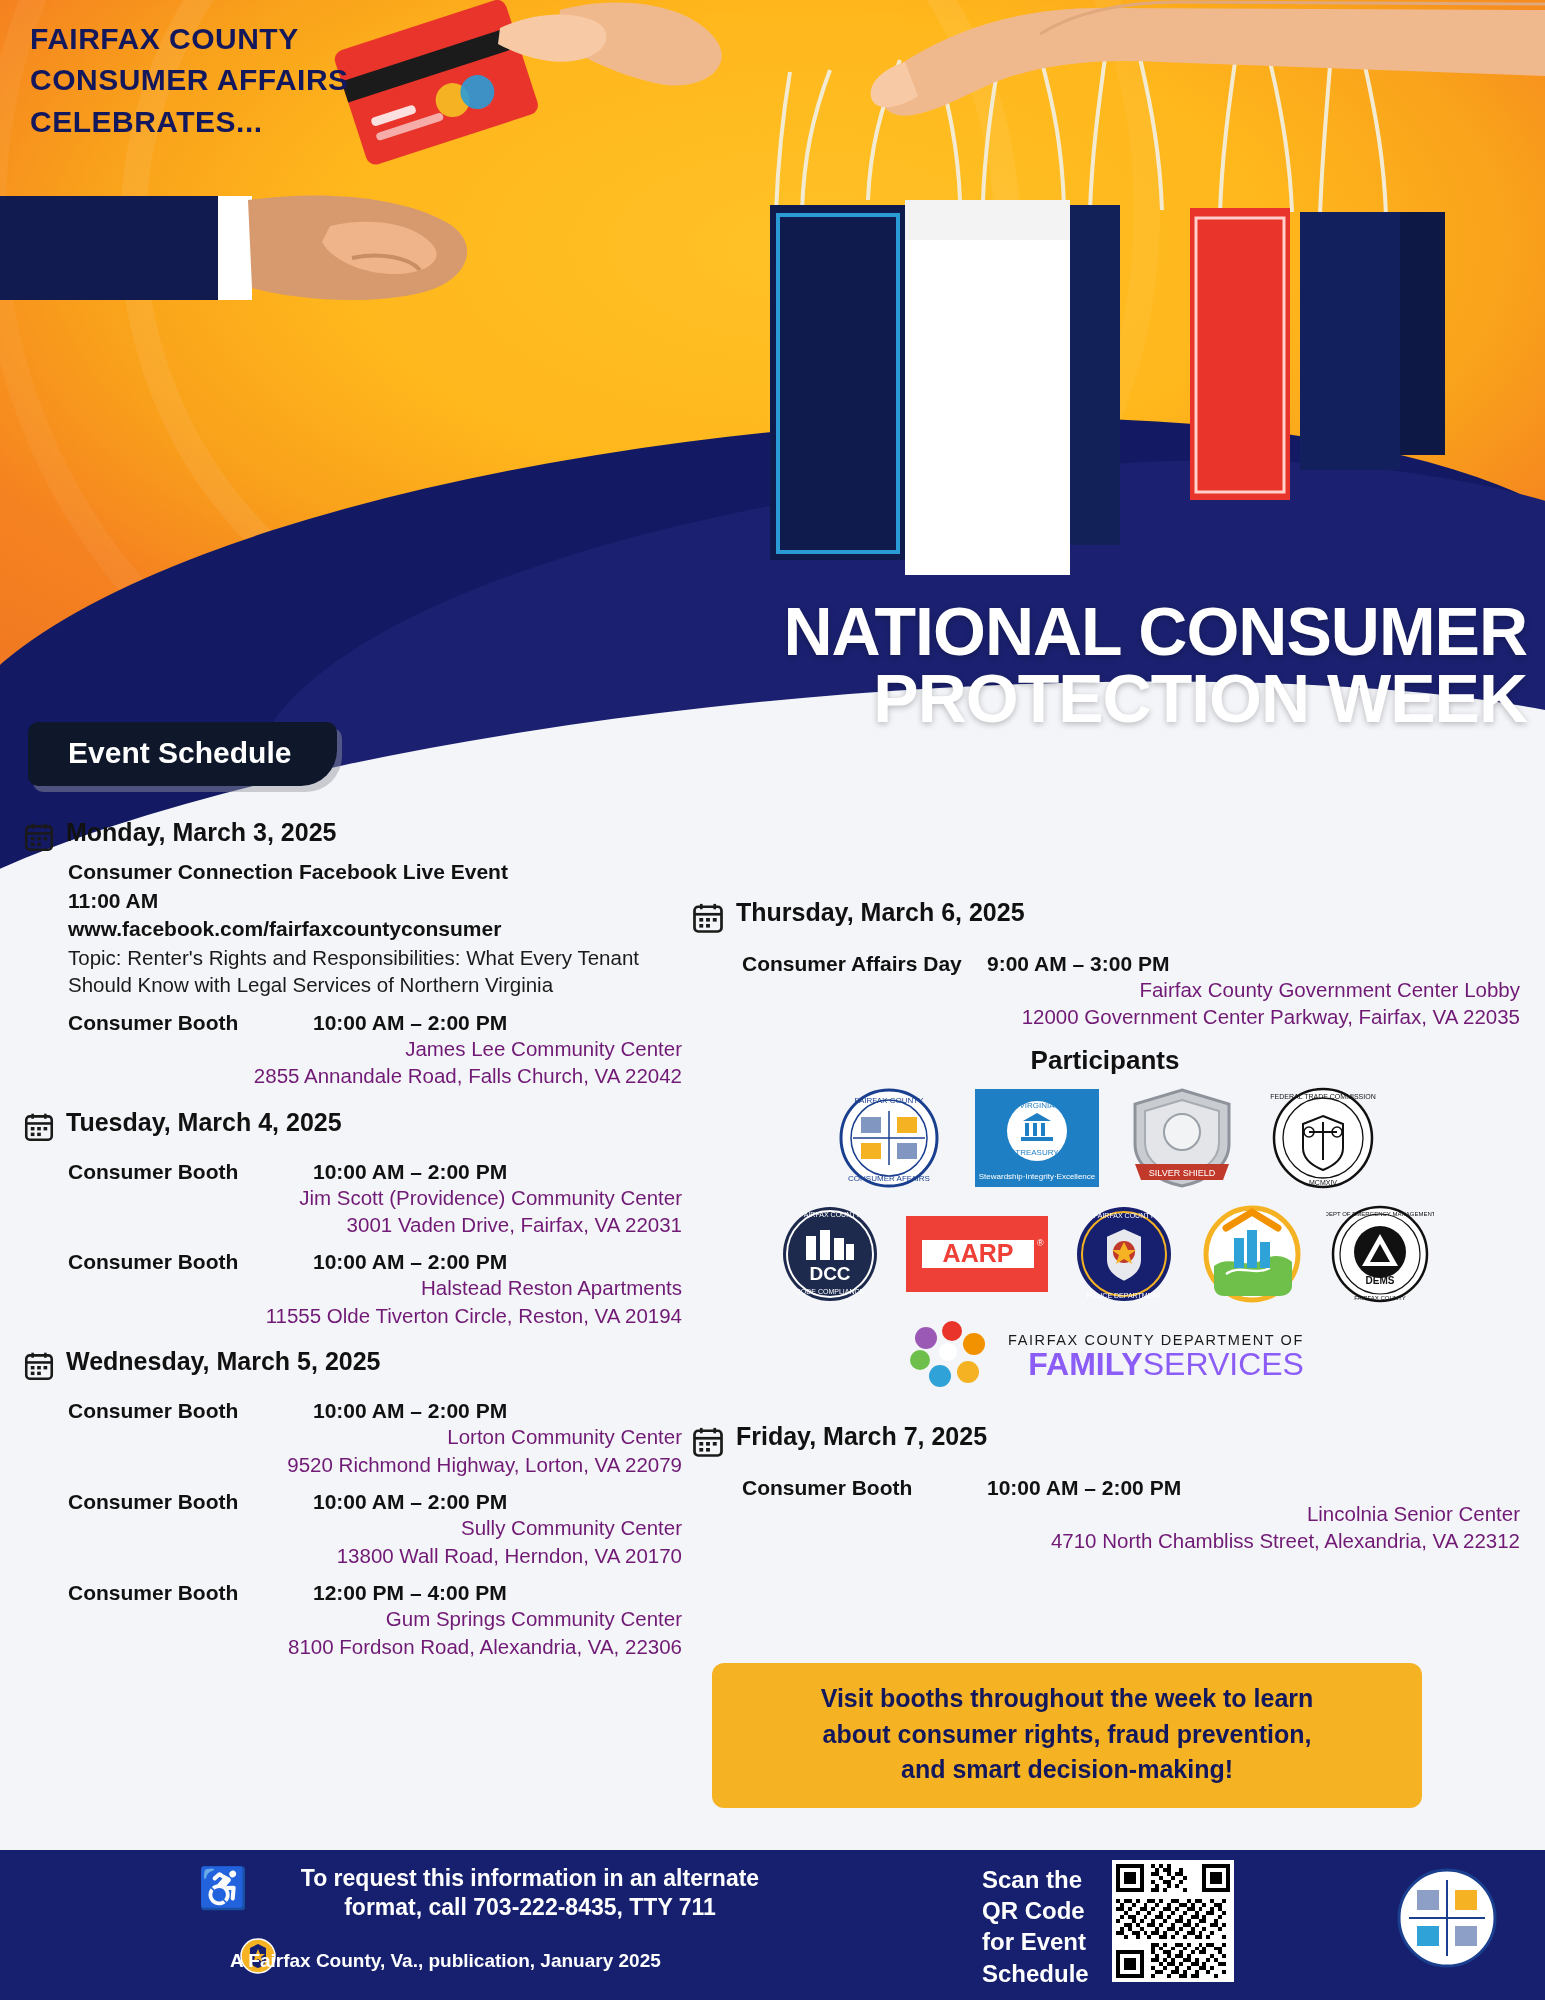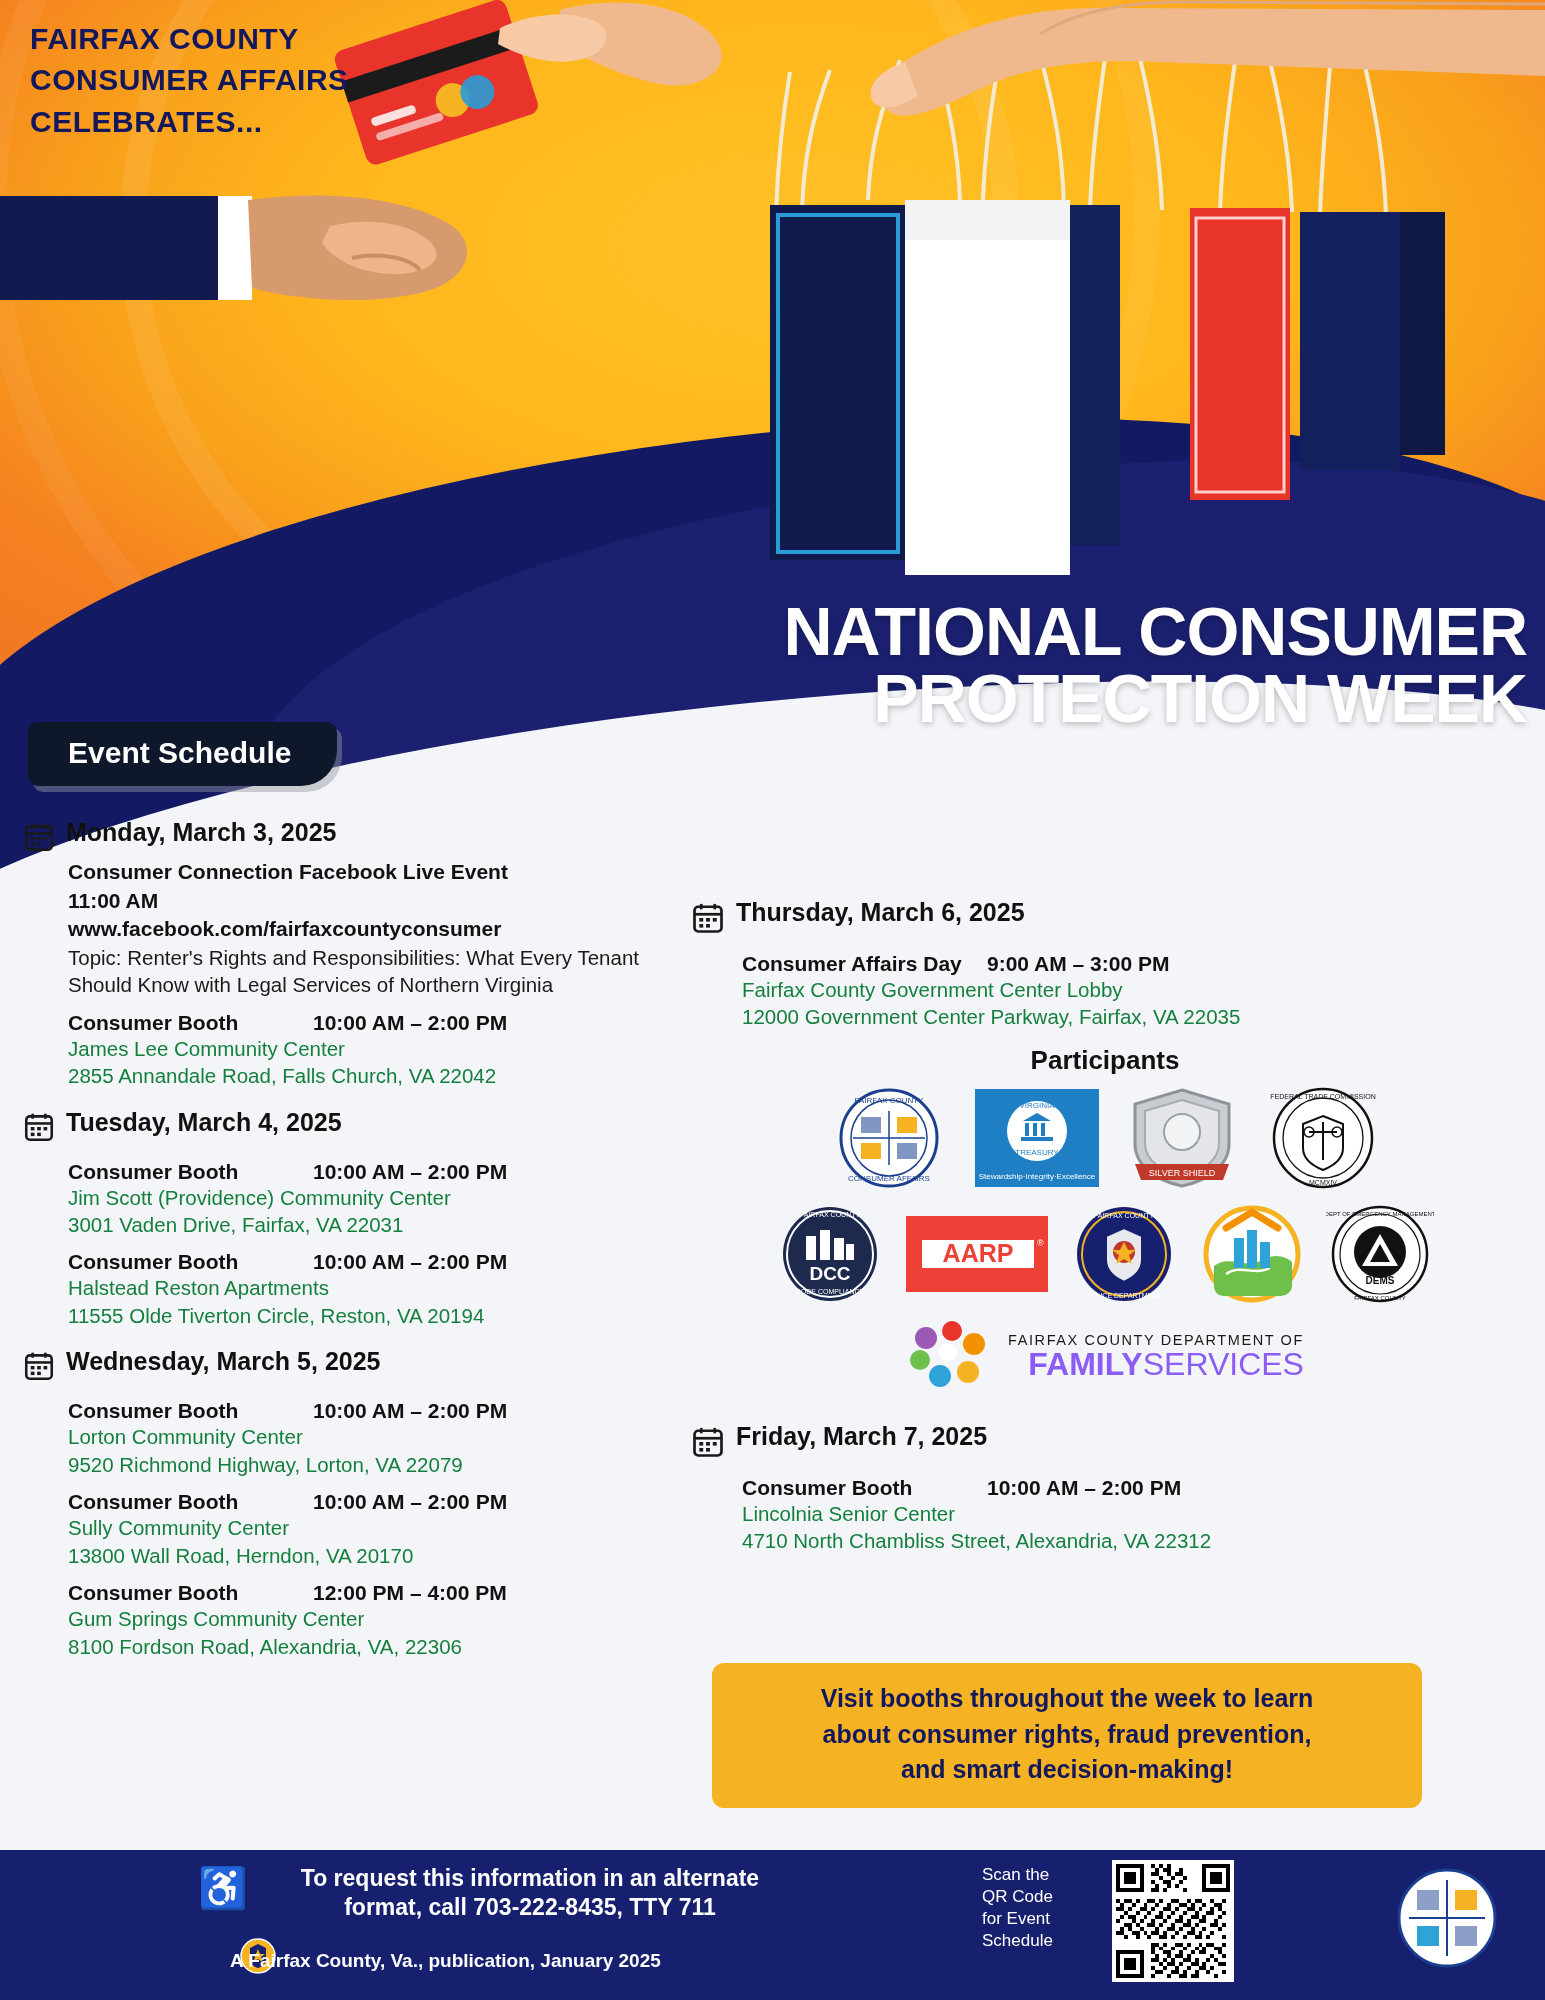--- a/index.html
+++ b/index.html
@@ -103,21 +103,21 @@
     font-size: 25px; font-weight: bold; color: #111; line-height: 1.15;
   }
   .col-right .day-title { font-size: 25px; }
 
   .entry { margin-top: 12px; }
   .entry-row {
     display: flex; font-size: 21px; font-weight: bold; color: #111;
   }
   .entry-label { width: 245px; }
   .entry-time { }
-  .entry-line { font-size: 20.5px; color: #15803d; line-height: 1.34; }
+  .entry-line { font-size: 20.5px; color: #701a75; line-height: 1.34; text-align: right; }
   .sub-note { font-size: 20.5px; color: #1a1a1a; line-height: 1.34; }
   .bold-line { font-weight: bold; font-size: 21px; color: #111; line-height: 1.36; }
 
   .indent { padding-left: 46px; }
   .indent-r { padding-left: 52px; }
 
   
   .participants-title {
     text-align: center; font-size: 26px; font-weight: bold; color: #111;
     margin-top: 14px;
@@ -147,21 +147,21 @@
   .footer-text {
     position: absolute; left: 190px; top: 14px; width: 680px; text-align: center;
     font-size: 23px; font-weight: bold; line-height: 1.28;
   }
   .footer-pub {
     position: absolute; left: 230px; top: 100px;
     font-size: 19px; font-weight: bold;
   }
   .scan-text {
     position: absolute; left: 982px; top: 14px;
-    font-size: 17px; font-weight: normal; line-height: 1.3;
+    font-size: 24px; font-weight: bold; line-height: 1.3;
   }
   .qr {
     position: absolute; left: 1112px; top: 10px; width: 122px; height: 122px;
     background: #fff; padding: 4px;
   }
   .wheelchair {
     position: absolute; left: 198px; top: 18px; font-size: 40px; line-height: 1;
   }
   .seal-sm { position: absolute; left: 240px; top: 88px; }
   .county-logo-f { position: absolute; left: 1395px; top: 16px; }

